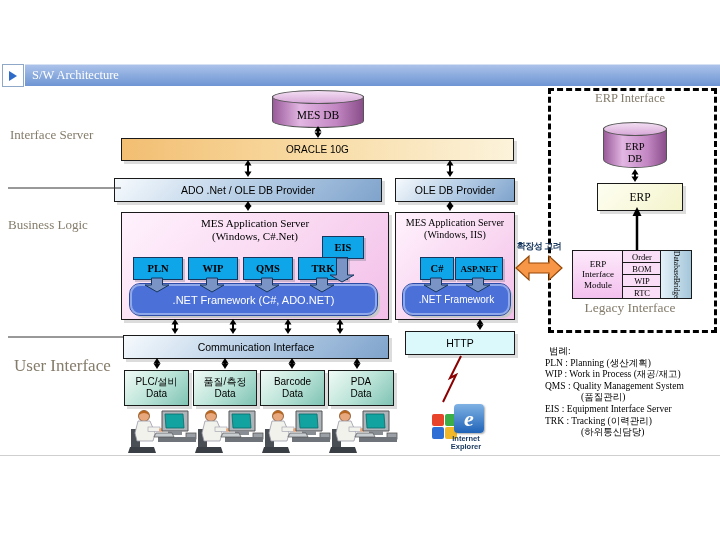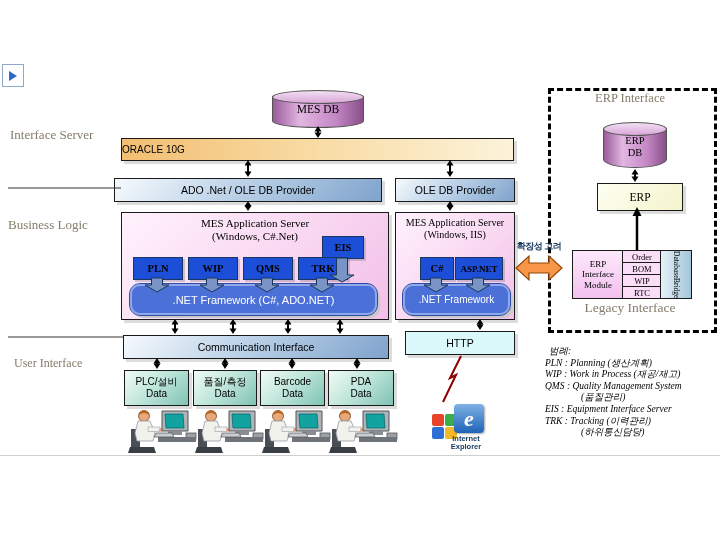--- a/index.html
+++ b/index.html
@@ -10,64 +10,64 @@
   .titlebar{background:linear-gradient(#ABC2EA 0%,#88A9DD 55%,#6F95D3 100%);
             border-top:1px solid #D6E2F4;display:flex;align-items:center;padding-left:7px;
             color:#fff;font-family:"Liberation Serif",serif;font-size:12.5px;}
   .marker-box{background:#fff;border:1px solid #8FA8C8;display:flex;align-items:center;justify-content:center;}
   .play-tri{width:0;height:0;border-left:8px solid #2E6AC8;border-top:5px solid transparent;border-bottom:5px solid transparent;}
   
   .sec-label{font-family:"Liberation Serif",serif;color:#847C6B;font-size:13px;white-space:nowrap;}
   
   .bar-orange{background:linear-gradient(to right,#F2BE72 0%,#F8D9A0 45%,#FCF3DB 100%);
               border:1px solid #1a1a1a;box-shadow:3px 3px 0 #DCDCDC;
-              display:flex;align-items:center;font-size:10px;}
+              display:flex;align-items:center;justify-content:center;font-size:10px;}
   .bar-blue{background:linear-gradient(135deg,#F6FAFD 0%,#BCD2E8 45%,#7FA3CC 100%);
             border:1px solid #1a1a1a;box-shadow:3px 3px 0 #DCDCDC;
             display:flex;align-items:center;justify-content:center;font-size:10.5px;}
   .box-pink{background:linear-gradient(135deg,#FFF2FD 0%,#F9D7F1 55%,#F2BFE9 100%);
             border:1px solid #1a1a1a;box-shadow:3px 3px 0 #DCDCDC;}
   .pink-title{position:absolute;left:0;right:0;top:4px;text-align:center;
               font-family:"Liberation Serif",serif;font-size:11px;line-height:13px;}
-  .mod{background:#1d4ed8;border:1px solid #17375E;display:flex;align-items:center;justify-content:center;
+  .mod{background:#0ea5e9;border:1px solid #17375E;display:flex;align-items:center;justify-content:center;
        font-family:"Liberation Serif",serif;font-weight:bold;font-size:10.5px;box-shadow:2px 2px 0 rgba(120,120,140,.35);}
   .net-fw{background:#4B70D8;border:2px solid #8FA8EA;outline:1px solid #2C4CA8;border-radius:10px;
           color:#fff;display:flex;align-items:center;justify-content:center;font-size:11px;box-shadow:3px 3px 0 #C9C9C9;}
   .box-teal{background:linear-gradient(135deg,#F0FAF6 0%,#BCE4D8 50%,#7FC3B4 100%);
             border:1px solid #1a1a1a;box-shadow:3px 3px 0 #DCDCDC;display:flex;flex-direction:column;
             align-items:center;justify-content:center;font-size:10px;line-height:12.5px;text-align:center;}
   .box-http{background:#DBF8FA;border:1px solid #1a1a1a;box-shadow:3px 3px 0 #DCDCDC;
             display:flex;align-items:center;justify-content:center;font-size:10.5px;}
   .box-yellow{background:linear-gradient(135deg,#FEFEF2 0%,#F4F4CC 100%);border:1px solid #1a1a1a;
               box-shadow:3px 3px 0 #DCDCDC;display:flex;align-items:center;justify-content:center;
               font-family:"Liberation Serif",serif;font-size:11.5px;}
   
   .cyl-body{position:absolute;left:0;right:0;top:6px;bottom:0;
             background:linear-gradient(to right,#9A5B9A,#E2B6E2 30%,#C387C3 70%,#8A4F8A);
             border:1px solid #555;border-radius:0 0 50% 50% / 0 0 22% 22%;}
   .cyl-top{position:absolute;left:0;right:0;top:0;height:12px;
            background:linear-gradient(#F2DEF2,#D8A8D8);border:1px solid #555;border-radius:50%;}
   .cyl-label{position:absolute;left:0;right:0;text-align:center;
-             font-family:"Liberation Serif",serif;font-size:11.5px;line-height:13px;}
+             font-family:"Liberation Serif",serif;font-size:11.5px;line-height:13px;margin-top:6px;}
   
   .dashed-panel{border:3px dashed #000;}
   .erp-module{background:linear-gradient(#FDE9FB,#F3C0EE);border:1px solid #1a1a1a;display:flex;
               align-items:center;justify-content:center;text-align:center;
               font-family:"Liberation Serif",serif;font-size:9px;line-height:10.5px;}
   .erp-items{border:1px solid #1a1a1a;display:flex;flex-direction:column;background:#FADDF6;}
   .erp-item{flex:1;border-bottom:1px solid #1a1a1a;display:flex;align-items:center;justify-content:center;
             font-family:"Liberation Serif",serif;font-size:8.5px;}
   .erp-item:last-child{border-bottom:none;}
   .bridge{background:linear-gradient(to right,#E4F1F8 0%,#A4C6DA 100%);border:1px solid #1a1a1a;
           display:flex;align-items:center;justify-content:center;
           writing-mode:vertical-lr;text-orientation:sideways;
           font-family:"Liberation Serif",serif;font-size:7.5px;line-height:9px;text-align:center;}
   .scal-note{color:#17375E;font-weight:bold;font-size:9px;letter-spacing:-0.5px;text-align:center;white-space:nowrap;}
   
-  .legend{font-family:"Liberation Serif",serif;font-size:9.5px;line-height:11.6px;white-space:nowrap;font-style:italic;}
+  .legend{font-family:"Liberation Serif",serif;font-size:9.5px;line-height:11.6px;white-space:nowrap;}
   .legend .indent{padding-left:36px;}
   .legend-title{padding-left:4px;}
   
   .win-sq{position:absolute;width:12px;height:12px;border-radius:2px;}
   .e-badge{position:absolute;background:linear-gradient(#7FB2E4,#1F63B8);border-radius:4px;
            display:flex;align-items:center;justify-content:center;box-shadow:1px 1px 2px rgba(0,0,0,.35);}
   .e-letter{color:#fff;font-family:"Liberation Serif",serif;font-style:italic;font-weight:bold;font-size:22px;line-height:22px;}
   .ie-text{position:absolute;font-weight:bold;font-size:7.5px;line-height:8px;color:#17375E;text-align:center;}
   .overlay{position:absolute;left:0;top:0;width:720px;height:540px;pointer-events:none;}
   .bottom-line{border-top:1px solid #CFCFCF;}
@@ -93,24 +93,27 @@
         <rect x="58" y="26" width="10" height="6" fill="#9AA0A6" stroke="#555" stroke-width="0.8"></rect>
         <rect x="30" y="30" width="38" height="5" fill="#6E747A"></rect>
         <polygon points="28,26 44,26 46,30 26,30" fill="#C8CDD2" stroke="#555" stroke-width="0.7"></polygon>
       </symbol>
     </defs>
   </svg>
 
   <div class="abs marker-box" style="left:2px;top:64px;width:20px;height:21px;">
     <div class="play-tri"></div>
   </div>
+  <div class="abs titlebar" style="left:25px;top:64px;width:688px;height:21px;">
+    <span>S/W Architecture</span>
+  </div>
 
   <div class="abs sec-label" style="left:10px;top:127px;">Interface Server</div>
   <div class="abs sec-label" style="left:8px;top:217px;">Business Logic</div>
-  <div class="abs sec-label" style="left:14px;top:356px;font-size:12px;">User Interface</div>
+  <div class="abs sec-label" style="left:14px;top:356px;font-size:17px;">User Interface</div>
 
   <div class="abs" style="left:272px;top:90px;width:92px;height:38px;">
     <div class="cyl-body"></div>
     <div class="cyl-top"></div>
     <div class="cyl-label" style="top:13px;">MES DB</div>
   </div>
 
   <div class="abs bar-orange" style="left:121px;top:138px;width:391px;height:21px;">
     <span>ORACLE 10G</span>
   </div>

